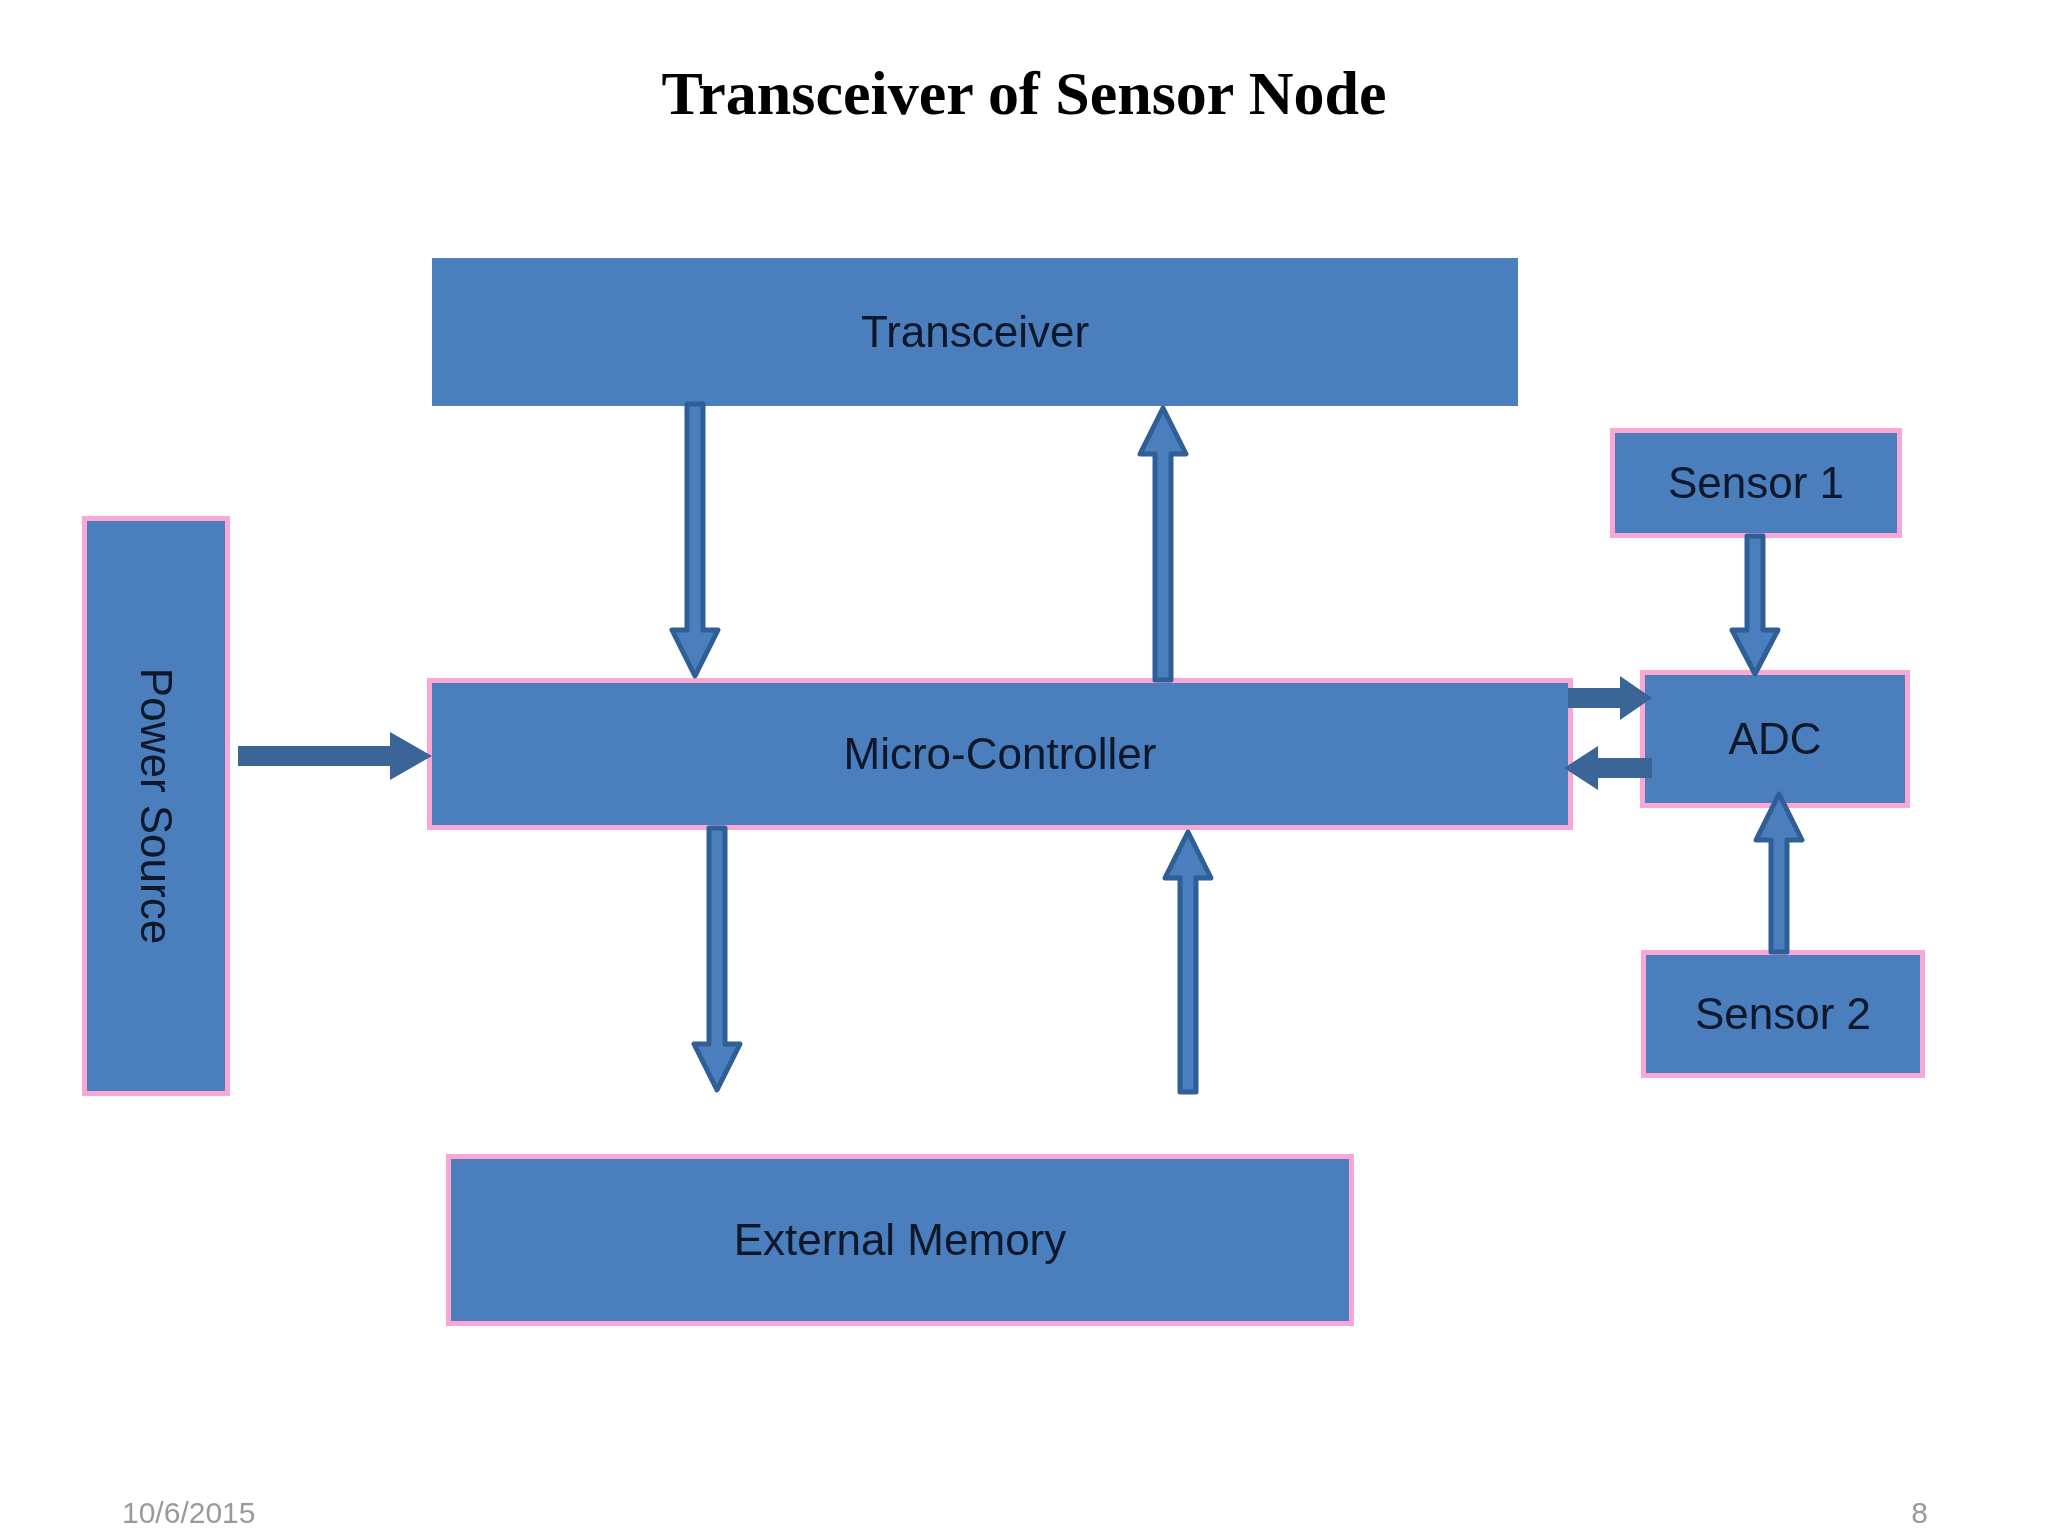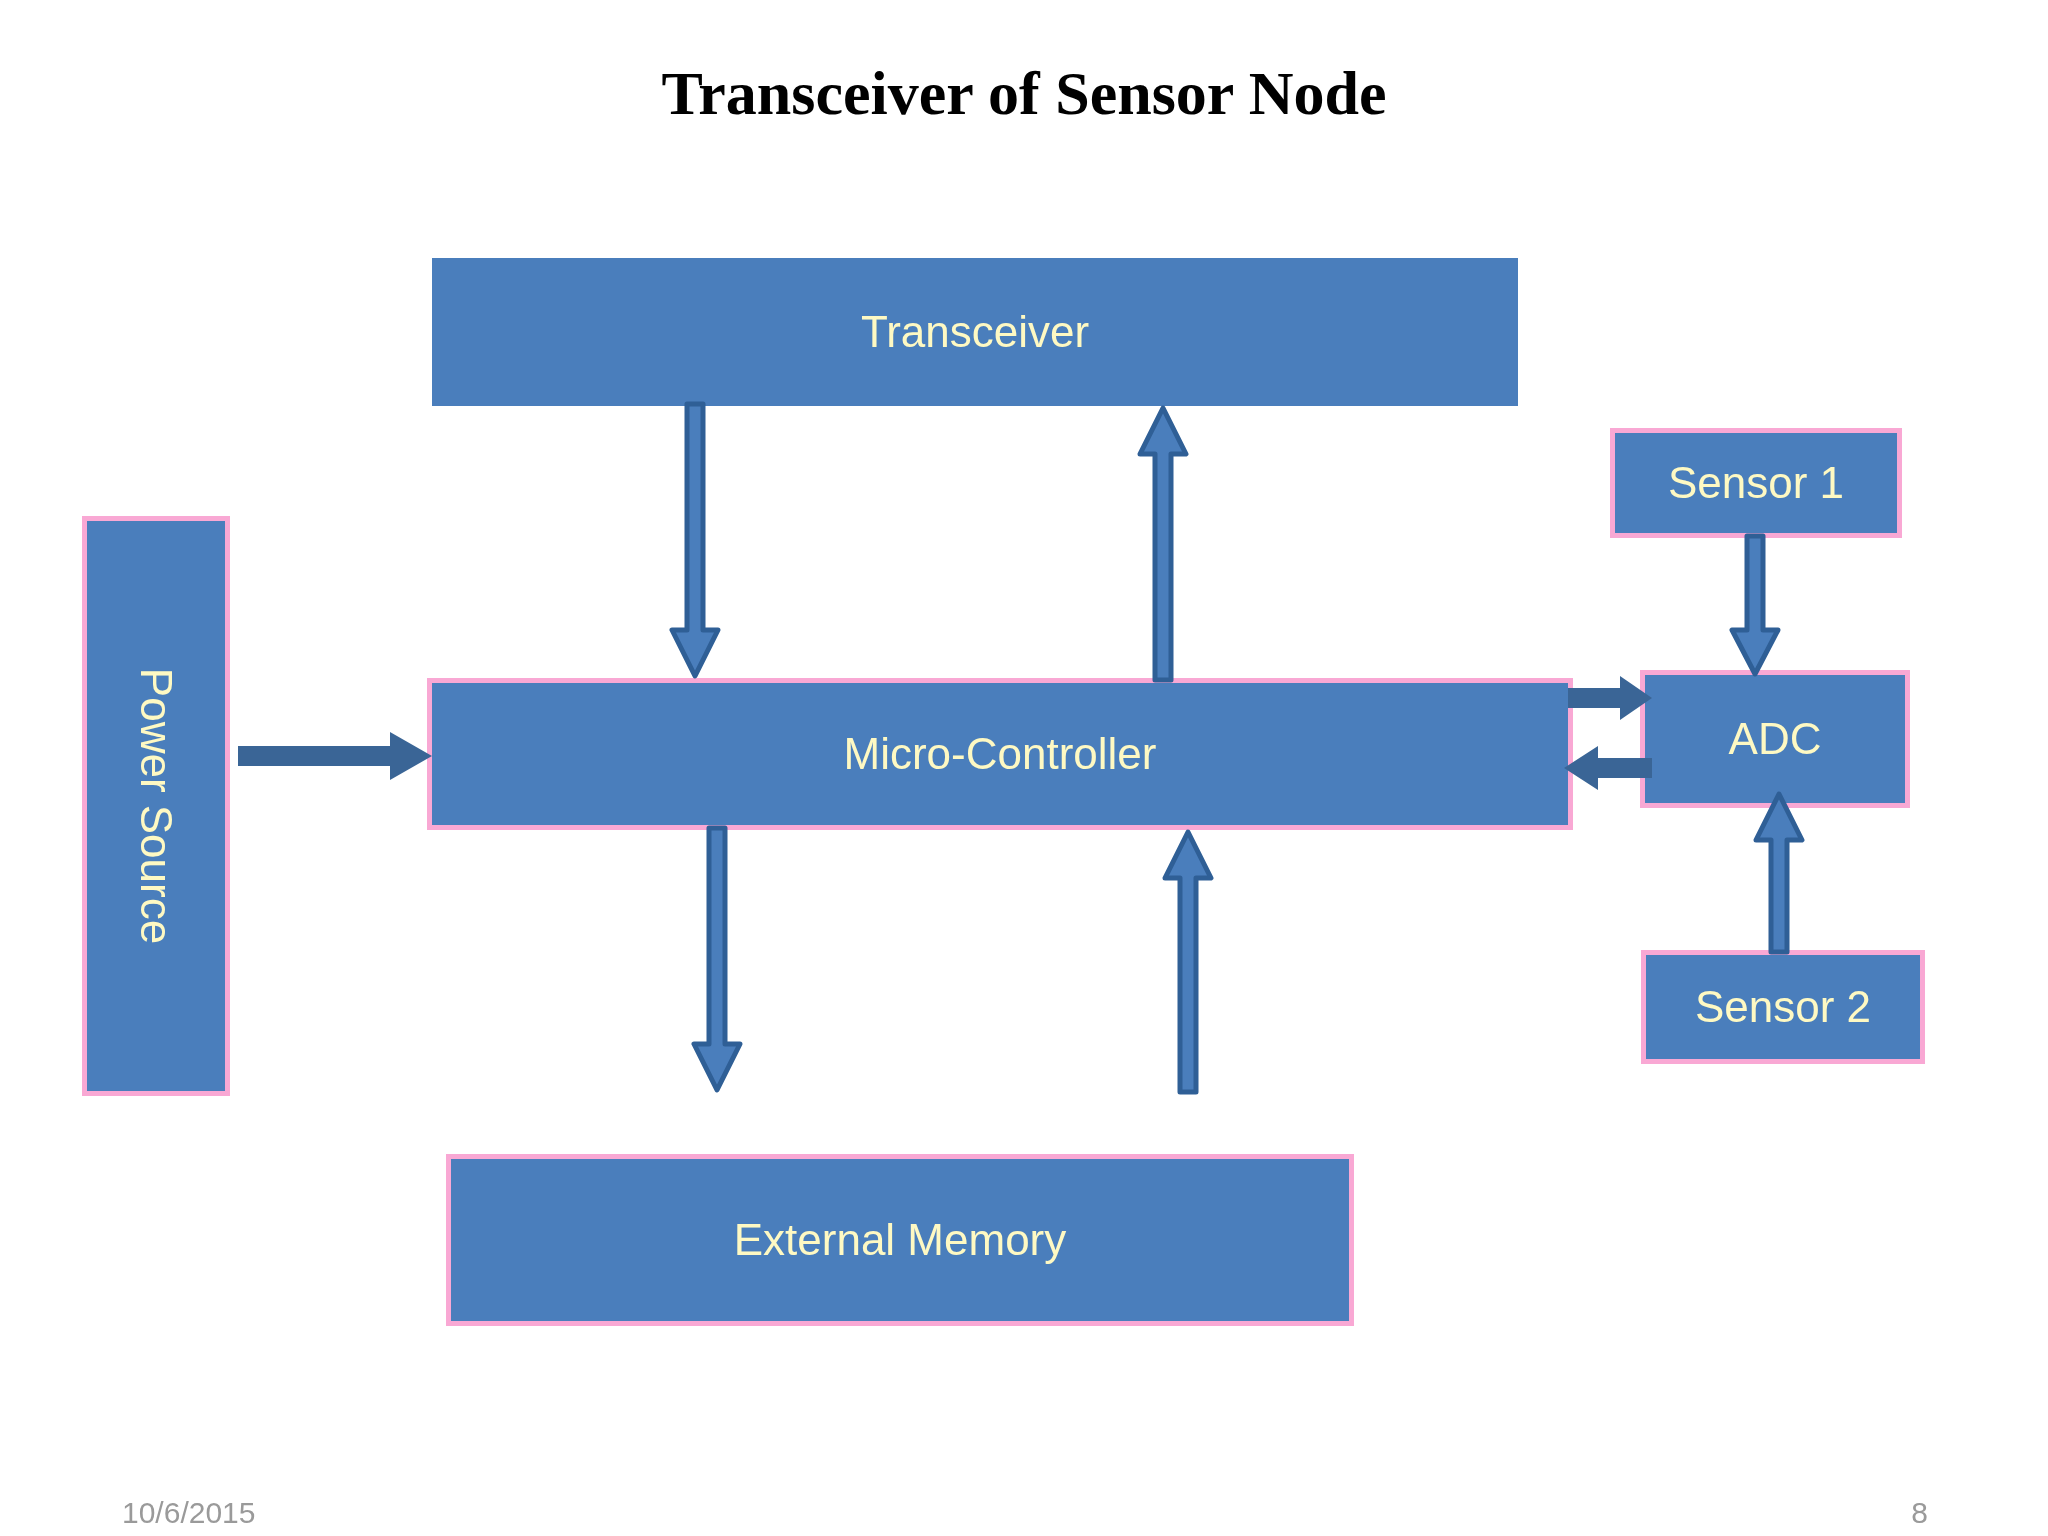--- a/index.html
+++ b/index.html
@@ -32,21 +32,21 @@
   }
 
   
   .box {
     position: absolute;
     background: #4a7ebc;
     box-sizing: border-box;
     display: flex;
     align-items: center;
     justify-content: center;
-    color: #fef9c3;
+    color: #0f172a;
     font-size: 44px;
     font-weight: 400;
     line-height: 1;
     text-align: right;
   }
   .box.bordered {
     border: 5px solid #f9a8d4;
   }
   .box .lbl {
     display: block;
@@ -77,21 +77,21 @@
   #box-sensor1 {
     left: 1610px; top: 428px;
     width: 292px; height: 110px;
   }
   #box-adc {
     left: 1640px; top: 670px;
     width: 270px; height: 138px;
   }
   #box-sensor2 {
     left: 1641px; top: 950px;
-    width: 284px; height: 114px;
+    width: 284px; height: 128px;
   }
 
   
   .barrow {
     position: absolute;
   }
   .barrow svg { display: block; overflow: visible; }
 
   
   .footer-txt {

